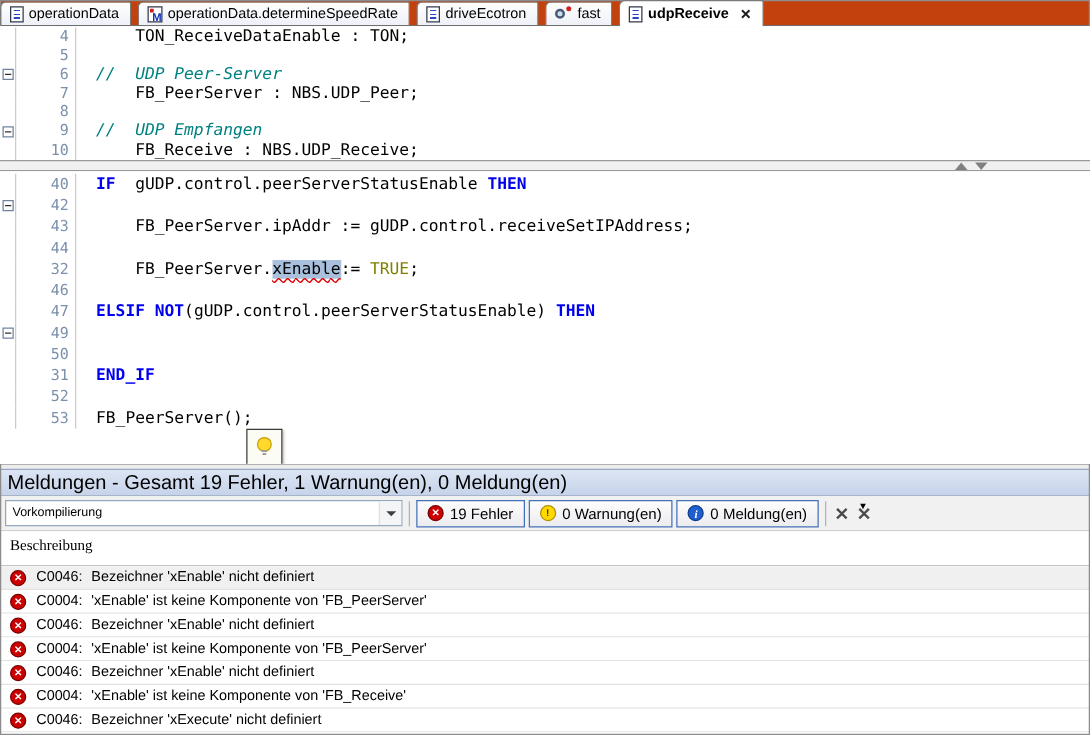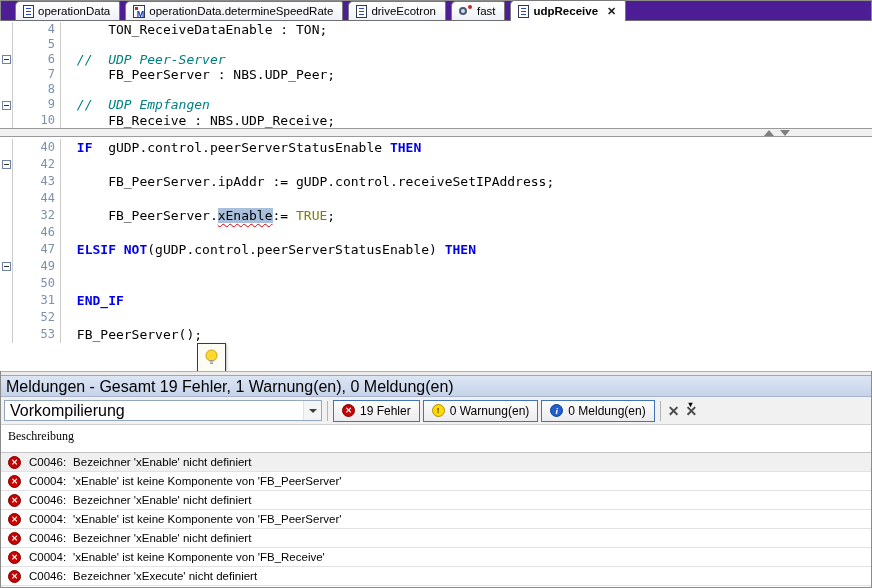--- a/index.html
+++ b/index.html
@@ -1,20 +1,20 @@
 <!DOCTYPE html>
 <html><head>
 <meta charset="utf-8">
 <style>
   html,body{margin:0;padding:0;background:#fff;}
   body{width:872px;height:588px;overflow:hidden;font-family:"Liberation Sans",sans-serif;-webkit-font-smoothing:antialiased;}
   .app{position:relative;width:872px;height:588px;background:#fff;outline:1px solid #8c8c8c;outline-offset:-1px;}
 
   
-  .tabbar{height:21px;background:#4c1d95;border-bottom:1px solid #6e6e6e;display:flex;align-items:flex-end;padding-left:15px;box-sizing:border-box;}
+  .tabbar{height:21px;background:#c2410c;border-bottom:1px solid #6e6e6e;display:flex;align-items:flex-end;padding-left:0;box-sizing:border-box;}
   .tab{position:relative;display:flex;align-items:center;gap:4px;height:19px;padding:0 9px 0 7px;margin-right:5px;
        border:1px solid #7a7a7a;border-bottom:none;border-top-left-radius:5px;border-top-right-radius:2px;
        background:linear-gradient(#ffffff,#eef1f8);font-size:11.5px;color:#000;cursor:default;box-sizing:border-box;}
   .tab.active{height:21px;margin-bottom:-1px;background:#ffffff;font-weight:bold;z-index:2;}
   .tab-label{white-space:nowrap;}
   .tab-close{font-weight:bold;font-size:11px;margin-left:5px;color:#1a1a1a;}
   .tab-icon{display:inline-block;position:relative;flex:none;}
   .icon-doc{width:11px;height:13px;background:#fff;border:1px solid #32384d;box-sizing:border-box;}
   .icon-doc::before{content:"";position:absolute;left:2px;right:2px;top:2px;height:8px;
        background:repeating-linear-gradient(to bottom,#2a46c8 0 1px,transparent 1px 3px);}
@@ -52,21 +52,21 @@
 
   .smart-tag{position:absolute;left:197px;top:206px;width:27px;height:28px;background:#fcfcf5;border:1px solid #3c3c3c;
        display:flex;align-items:center;justify-content:center;box-shadow:1px 1px 2px rgba(0,0,0,.25);}
 
   .editor-gap{height:4px;background:#ececec;border-top:1px solid #b0b0b0;box-sizing:border-box;}
 
   
   .msg-title{height:22px;line-height:21px;padding-left:6px;font-size:16px;color:#000;
        background:linear-gradient(#dce5f4,#c6d3e9);border-top:1px solid #98a6c0;border-bottom:1px solid #a8b4cc;box-sizing:border-box;}
   .msg-toolbar{height:28px;display:flex;align-items:center;padding:0 4px;background:#f1f1f1;border-bottom:1px solid #d0d0d0;box-sizing:border-box;}
-  .combo{width:318px;height:21px;border:1px solid #93a8bd;background:#fff;display:flex;align-items:center;justify-content:space-between;font-size:16px;box-sizing:border-box;}
+  .combo{width:318px;height:21px;border:1px solid #93a8bd;background:#fff;display:flex;align-items:center;justify-content:space-between;font-size:10px;box-sizing:border-box;}
   .combo-value{padding-left:5px;}
   .combo-arrow{width:17px;height:100%;display:flex;align-items:center;justify-content:center;border-left:1px solid #dde2ea;background:#f4f5f7;}
   .combo-arrow::after{content:"";border-left:4px solid transparent;border-right:4px solid transparent;border-top:4px solid #404040;}
   .vsep{width:1px;height:20px;background:#b4b4b4;margin:0 5px;flex:none;}
   .filters{display:flex;align-items:center;gap:3px;}
   .filter-btn{height:22px;display:flex;align-items:center;gap:5px;padding:0 8px;border:1px solid #4472b9;
        background:linear-gradient(#fdfdfd,#ececf0);font-size:12px;font-family:"Liberation Sans",sans-serif;cursor:default;box-sizing:border-box;}
   .sev-icon{width:13px;height:13px;border-radius:50%;display:flex;align-items:center;justify-content:center;
        font-size:8px;font-weight:bold;flex:none;box-sizing:border-box;}
   .sev-error{background:#cc0000;border:1px solid #7a0000;color:#fff;}

